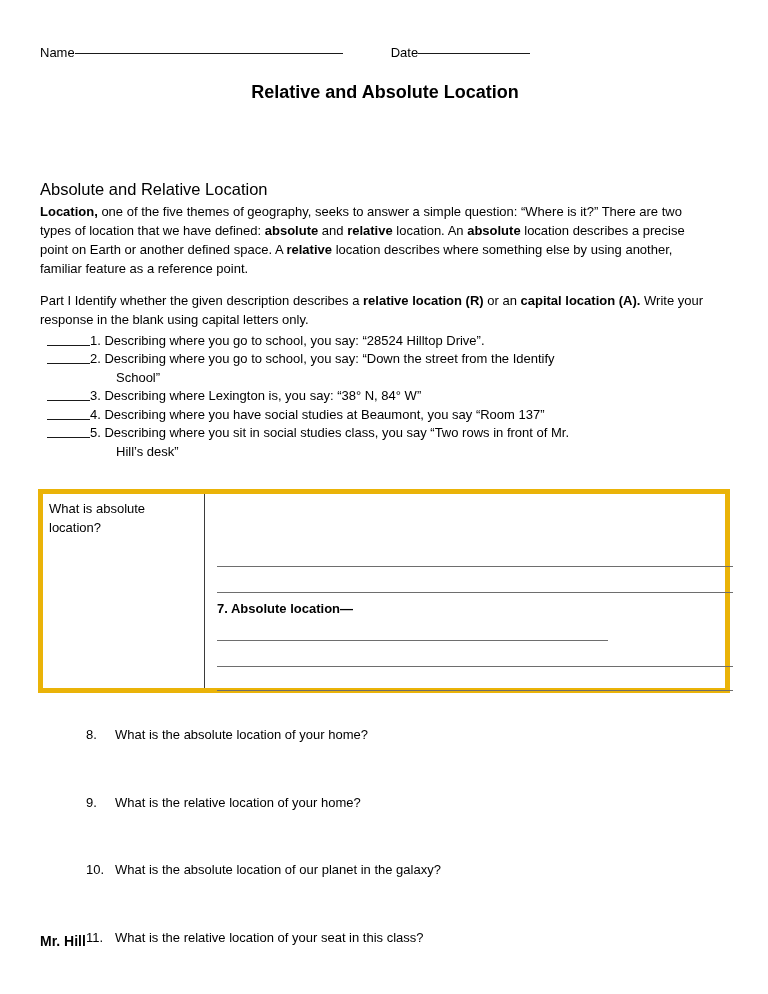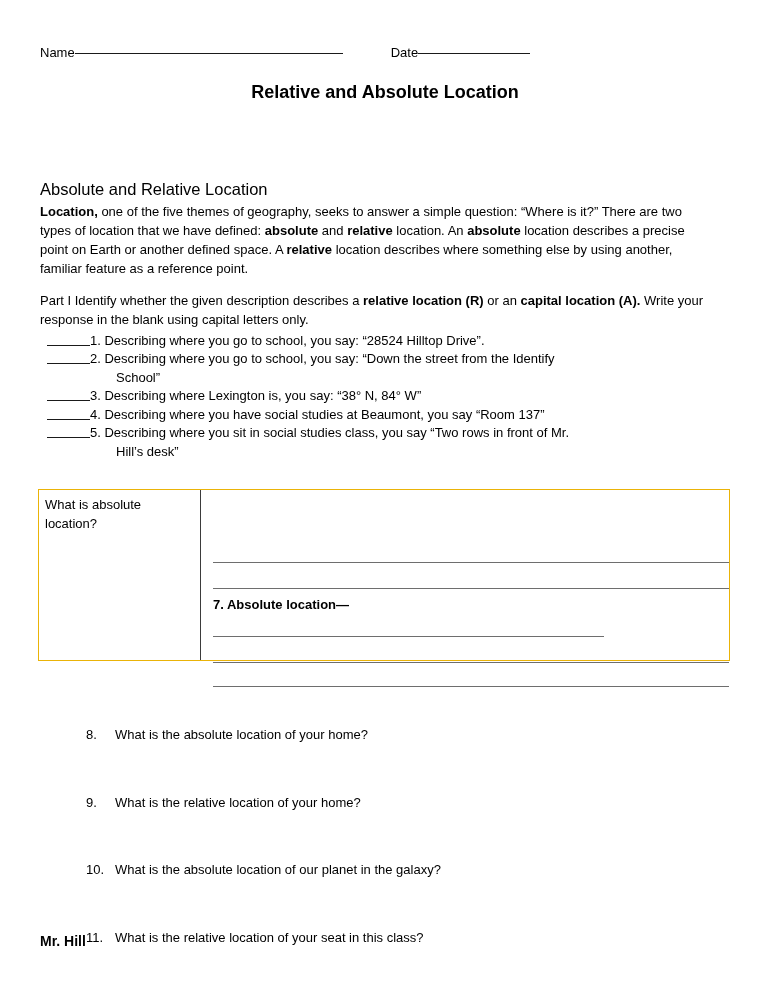--- a/index.html
+++ b/index.html
@@ -133,22 +133,22 @@
     display: block;
     padding-left: 26px;
   }
 
   
   .answer-table {
     position: absolute;
     left: 38px;
     top: 489px;
     width: 692px;
-    height: 172px;
-    border: 1px solid #eab308;
+    height: 204px;
+    border: 5px solid #eab308;
     box-sizing: border-box;
   }
   .table-col-left {
     position: absolute;
     left: 0;
     top: 0;
     width: 162px;
     height: 100%;
     border-right: 1px solid #3b3b3b;
     box-sizing: border-box;

